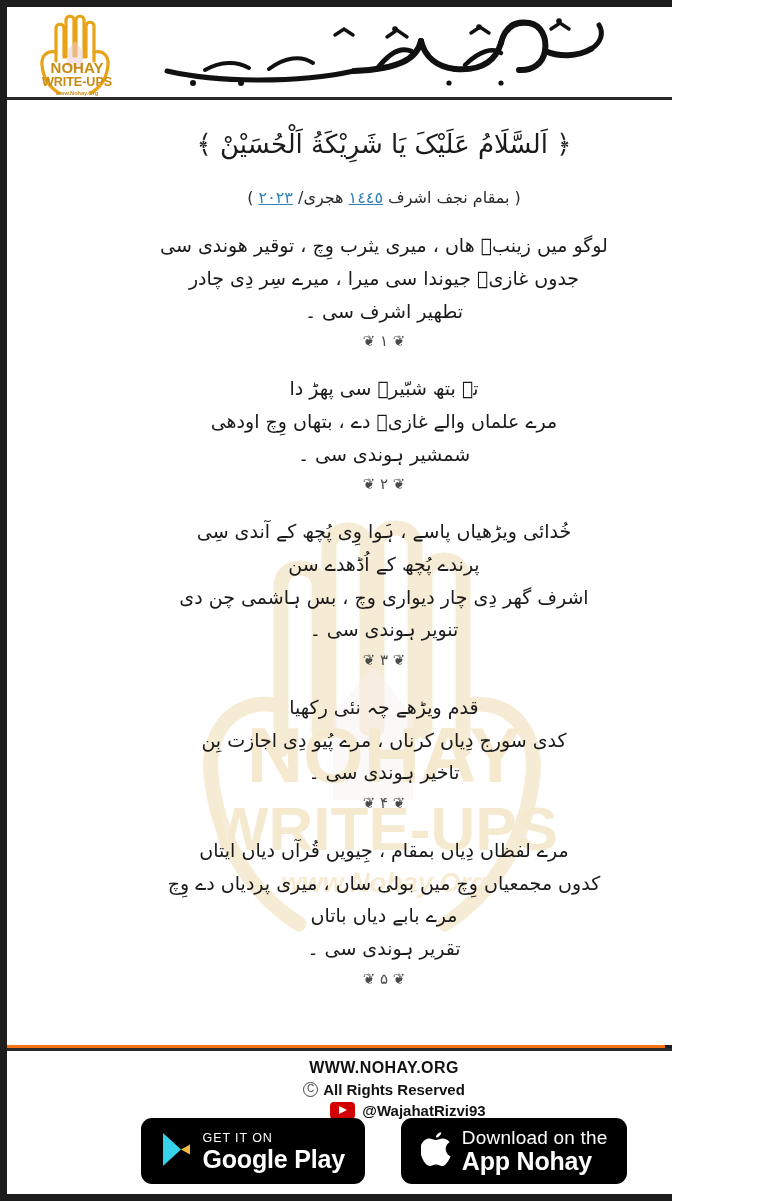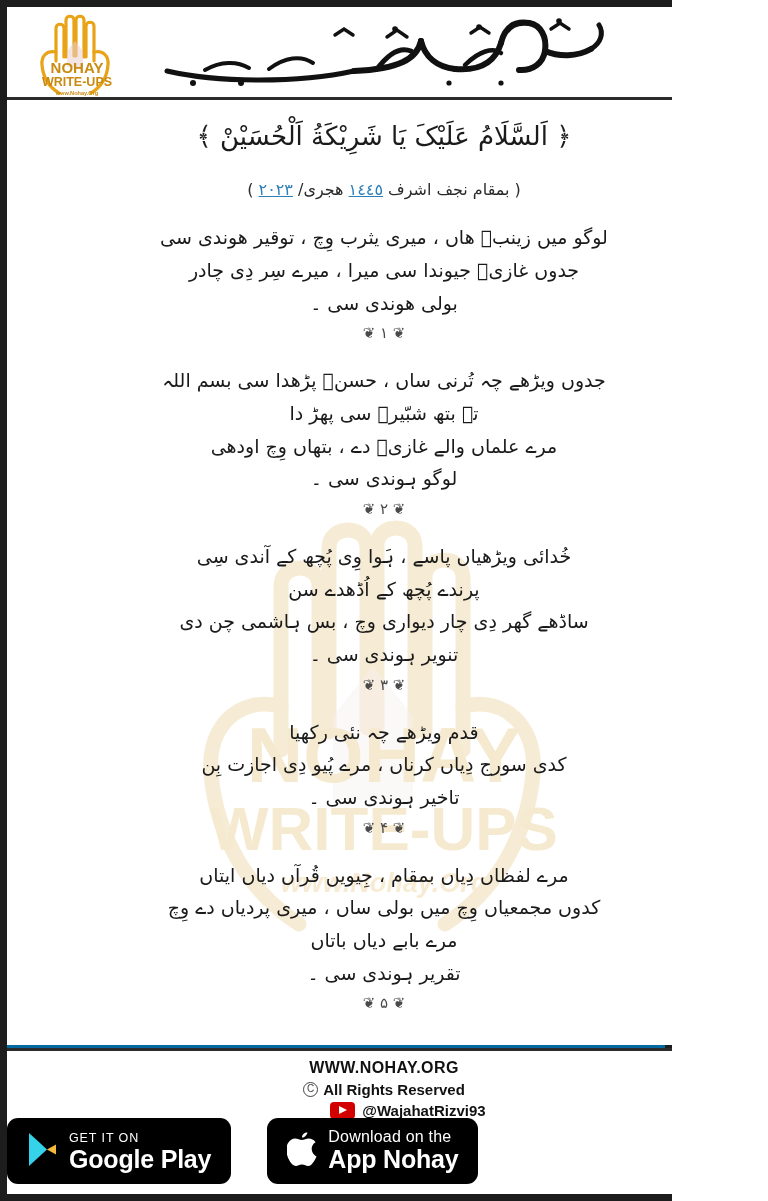--- a/index.html
+++ b/index.html
@@ -8,21 +8,21 @@
     width: 768px;
     height: 1201px;
     background: #ffffff;
     font-family: "Liberation Sans", sans-serif;
   }
 
   #page {
     position: relative;
     width: 672px;
     height: 1201px;
-    background: #0369a1;
+    background: #f97316;
     overflow: hidden;
   }
 
   
   .frame-edge {
     position: absolute;
     background: #1d1d1d;
   }
   .frame-left   { left: 0;   top: 0;  width: 7px;  height: 1201px; }
   .frame-right  { right: 0;  top: 0;  width: 7px;  height: 1201px; }
@@ -73,21 +73,21 @@
     width: 470px;
     height: 470px;
     opacity: 0.30;
     pointer-events: none;
   }
   #watermark svg { display: block; width: 470px; height: 470px; }
 
   #content {
     position: relative;
     z-index: 2;
-    padding-top: 16px;
+    padding-top: 24px;
     direction: rtl;
     text-align: center;
   }
 
   .title-main {
     font-family: "DejaVu Sans", sans-serif;
     font-size: 26px;
     color: #1b1b1b;
     line-height: 1.55;
     direction: rtl;
@@ -187,37 +187,38 @@
     text-align: center;
     color: #444;
     font-weight: normal;
   }
 
   #badges {
     position: absolute;
     left: 0; right: 0;
     top: 67px;
     display: flex;
+    justify-content: center;
     gap: 36px;
   }
 
   .store-badge {
     background: #000000;
     border-radius: 11px;
     height: 66px;
     display: flex;
     align-items: center;
     gap: 11px;
     padding: 0 20px;
     color: #ffffff;
   }
   .badge-text { text-align: left; line-height: 1.06; }
   .badge-small { font-size: 12.5px; letter-spacing: 0.9px; }
   .badge-big   { font-size: 25px; font-weight: bold; letter-spacing: -0.2px; }
-  .badge-small-apple { font-size: 16px; letter-spacing: 0.2px; }
+  .badge-small-apple { font-size: 19px; letter-spacing: 0.2px; }
 
   .gp-icon, .ap-icon { flex: 0 0 auto; }
 </style>
 </head>
 <body>
 
 <div id="page">
 
   <div class="frame-edge frame-left"></div>
   <div class="frame-edge frame-right"></div>
@@ -302,34 +303,33 @@
       <div class="title-main">﴿ اَلسَّلَامُ عَلَيْکَ يَا شَرِيْکَةُ اَلْحُسَيْنْ ﴾</div>
 
       <div class="title-sub">
         <span>( بمقام نجف اشرف </span><span class="hl">١٤٤٥</span><span> هجری/ </span><span class="hl">٢٠٢٣</span><span> )</span>
       </div>
 
       <div id="stanza-list">
           <div class="stanza">
             <div class="line">لوگو میں زینبؑ ھاں ، میری یثرب وِچ ، توقیر ھوندی سی</div>
             <div class="line">جدوں غازیؑ جیوندا سی میرا ، میرے سِر دِی چادر</div>
-            <div class="line">بولی ھوندی سی ۔</div>
+            <div class="line">تطهیر اشرف سی ۔</div>
             <div class="marker">❦ ۱ ❦</div>
           </div>
           <div class="stanza">
-            <div class="line">جدوں ویڑھے چہ تُرنی ساں ، حسنؑ پڑھدا سی بسم اللہ</div>
             <div class="line">تے بتھ شبّیرؑ سی پھڑ دا</div>
             <div class="line">مرے علماں والے غازیؑ دے ، بتھاں وِچ اودھی</div>
-            <div class="line">لوگو ہوندی سی ۔</div>
+            <div class="line">شمشیر ہوندی سی ۔</div>
             <div class="marker">❦ ۲ ❦</div>
           </div>
           <div class="stanza">
             <div class="line">خُدائی ویڑھیاں پاسے ، ہَوا وِی پُچھ کے آندی سِی</div>
             <div class="line">پرندے پُچھ کے اُڈھدے سن</div>
-            <div class="line">ساڈھے گھر دِی چار دیواری وچ ، بس ہاشمی چن دی</div>
+            <div class="line">اشرف گھر دِی چار دیواری وچ ، بس ہاشمی چن دی</div>
             <div class="line">تنویر ہوندی سی ۔</div>
             <div class="marker">❦ ۳ ❦</div>
           </div>
           <div class="stanza">
             <div class="line">قدم ویڑھے چہ نئی رکھیا</div>
             <div class="line">کدی سورج دِیاں کرناں ، مرے پُیو دِی اجازت بِن</div>
             <div class="line">تاخیر ہوندی سی ۔</div>
             <div class="marker">❦ ۴ ❦</div>
           </div>
           <div class="stanza">

